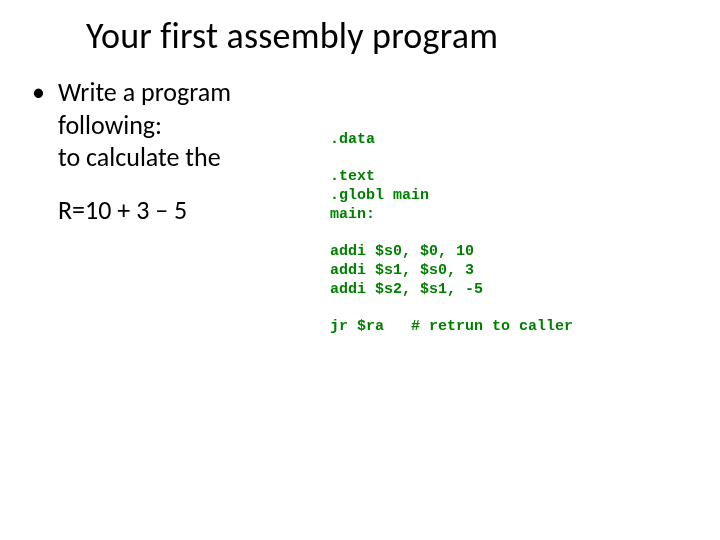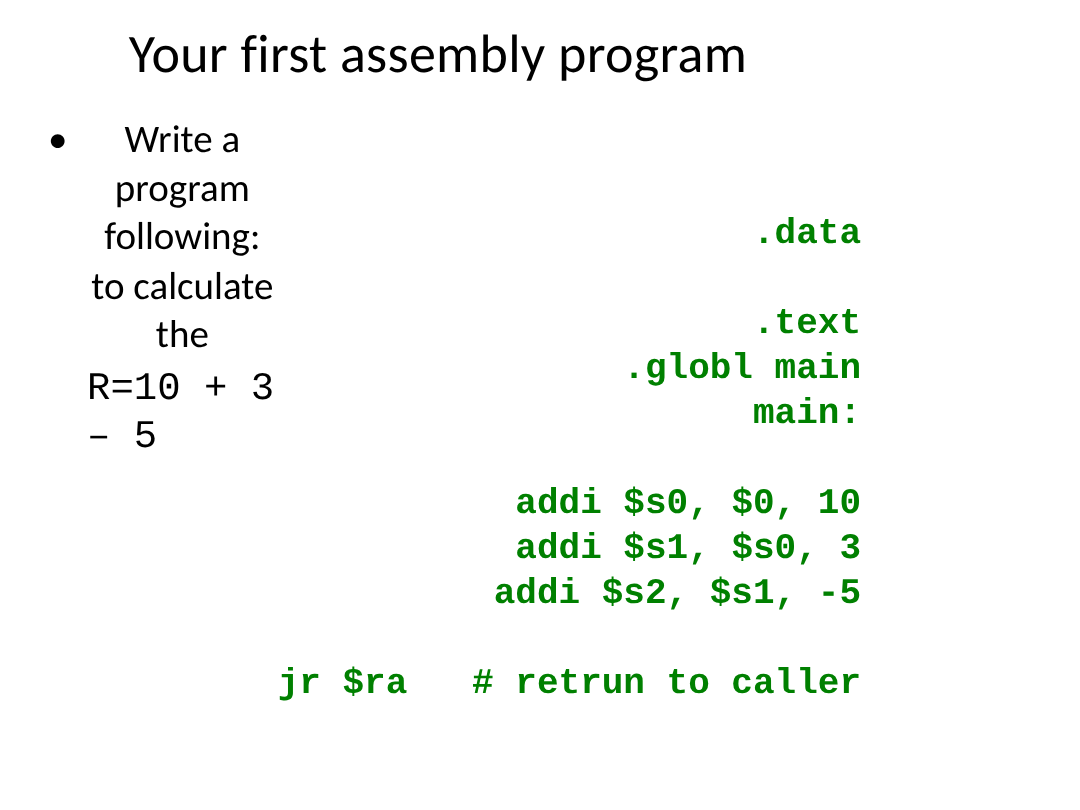--- a/index.html
+++ b/index.html
@@ -38,37 +38,34 @@
     display: flex;
   }
   .bul-mark {
     width: 26px;
     flex: 0 0 26px;
     text-align: left;
     padding-left: 2px;
   }
   .bul-text {
     flex: 1;
-    text-align: center;
   }
   .indent {
     padding-left: 28px;
-    margin-top: 4px;
-    font-family: Liberation Mono, monospace;
+    margin-top: 20px;
   }
   .right {
     flex: 1;
     font-family: "Courier New", Courier, monospace;
-    font-size: 24px;
+    font-size: 15px;
     font-weight: bold;
     color: #008000;
     line-height: 1.25;
     padding-top: 36px;
     white-space: pre;
-    text-align: right;
   }
 </style>
 </head>
 <body>
 
 <div class="slide">
 
   <div class="title">Your first assembly program</div>
 
   <div class="body">

